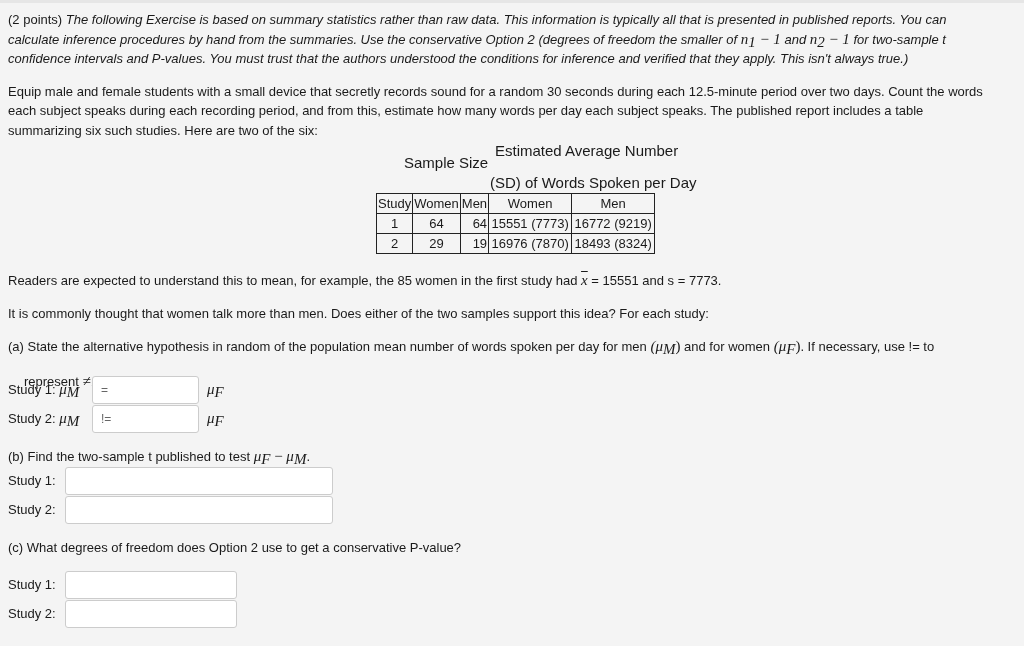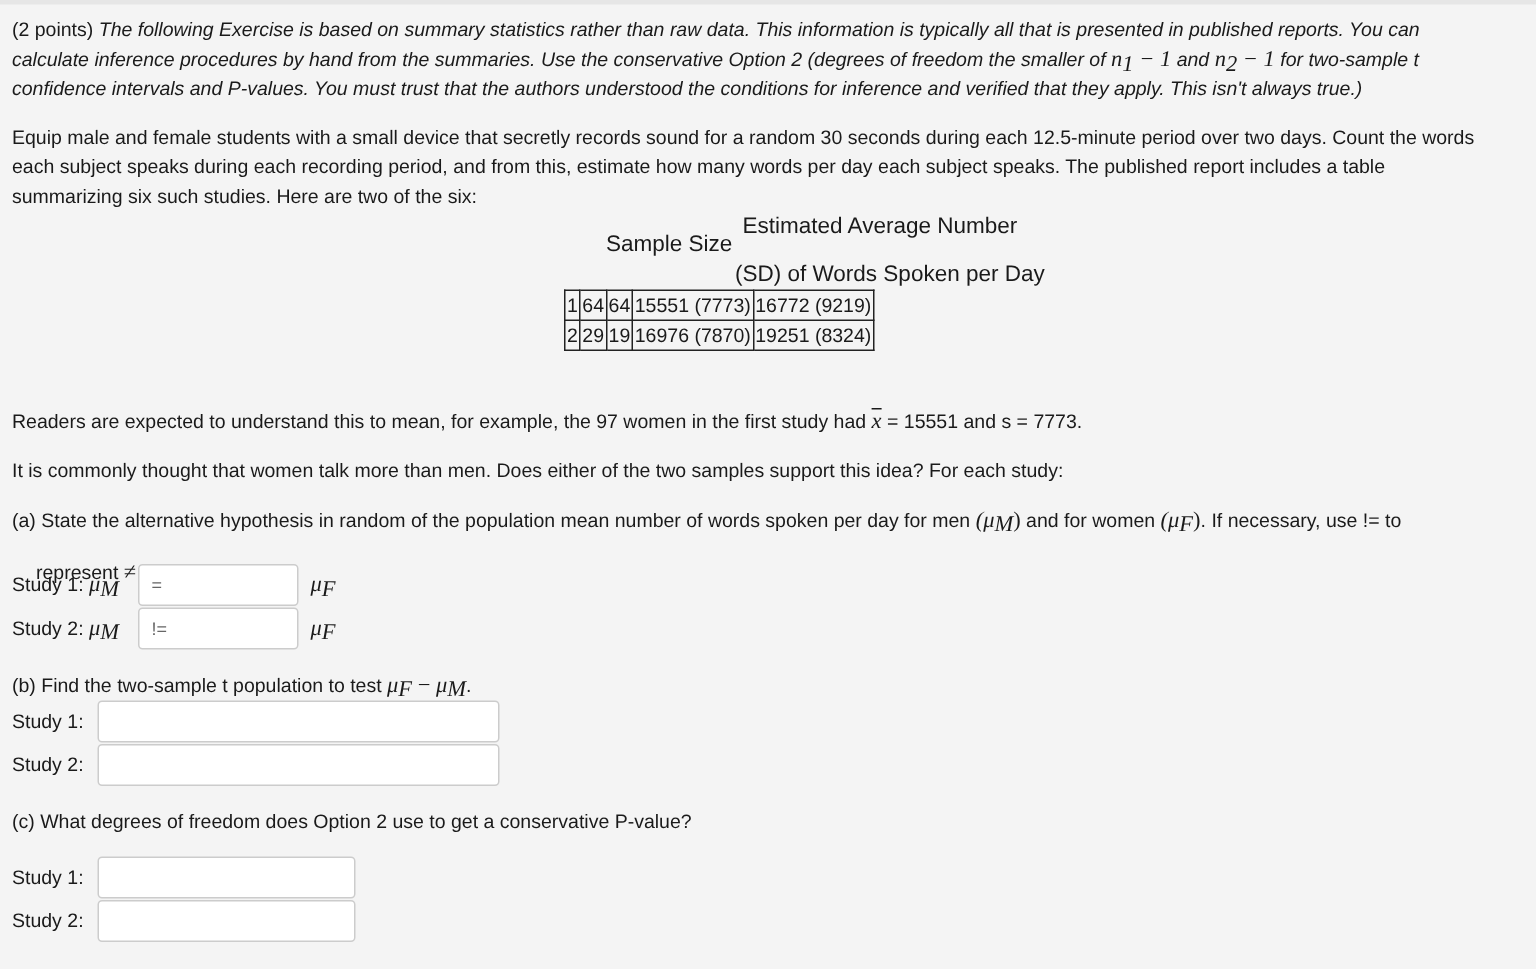--- a/index.html
+++ b/index.html
@@ -48,53 +48,60 @@
 <div class="p" style="top:82px;">Equip male and female students with a small device that secretly records sound for a random 30 seconds during each 12.5-minute period over two days. Count the words</div>
 <div class="p" style="top:101px;">each subject speaks during each recording period, and from this, estimate how many words per day each subject speaks. The published report includes a table</div>
 <div class="p" style="top:121px;">summarizing six such studies. Here are two of the six:</div>
 
 <div class="tbl-head" style="left:404px; top:153px;">Sample Size</div>
 <div class="tbl-head" style="left:495px; top:141px;">Estimated Average Number</div>
 <div class="tbl-head" style="left:490px; top:173px;">(SD) of Words Spoken per Day</div>
 
 <table class="data">
   <tbody>
+      <tr>
+    <th>Study</th>
+    <th>Women</th>
+    <th>Men</th>
+    <th style="width:80px;">Women</th>
+    <th style="width:80px;">Men</th>
+  </tr>
   <tr>
     <td class="c">1</td>
     <td class="c">64</td>
     <td class="r">64</td>
     <td class="c">15551 (7773)</td>
     <td class="c">16772 (9219)</td>
   </tr>
   <tr>
     <td class="c">2</td>
     <td class="c">29</td>
     <td class="r">19</td>
     <td class="c">16976 (7870)</td>
-    <td class="c">19251 (8324)</td>
+    <td class="c">18493 (8324)</td>
   </tr>
 </tbody>
   </table>
 
-<div class="p" style="top:271px;"><span>Readers are expected to understand this to mean, for example, the 97 women in the first study had </span><span class="math overline">x</span><span> = 15551 and s = 7773.</span></div>
+<div class="p" style="top:271px;"><span>Readers are expected to understand this to mean, for example, the 85 women in the first study had </span><span class="math overline">x</span><span> = 15551 and s = 7773.</span></div>
 
 <div class="p" style="top:304px;">It is commonly thought that women talk more than men. Does either of the two samples support this idea? For each study:</div>
 
 <div class="p" style="top:337px;"><span>(a) State the alternative hypothesis in random of the population mean number of words spoken per day for men </span><span class="math">(μ</span><sub class="math">M</sub><span class="mathn">)</span><span> and for women </span><span class="math">(μ</span><sub class="math">F</sub><span class="mathn">)</span><span>. If necessary, use != to</span></div>
 <div class="p" style="top:372px;margin-left:16px;"><span>represent </span><span class="mathn">≠</span><span>.</span></div>
 
 <div class="lbl" style="top:380px;"><span>Study 1: </span><span class="math">μ</span><sub class="math">M</sub></div>
 <input class="field" style="left: 92px; top: 376px; width: 107px;" value="=">
 <div class="lbl" style="left:207px; top:380px;"><span class="math">μ</span><sub class="math">F</sub></div>
 
 <div class="lbl" style="top:409px;text-align:center;"><span>Study 2: </span><span class="math">μ</span><sub class="math">M</sub></div>
 <input class="field" style="left: 92px; top: 405px; width: 107px;" value="!=">
 <div class="lbl" style="left:207px; top:409px;"><span class="math">μ</span><sub class="math">F</sub></div>
 
-<div class="p" style="top:447px;"><span>(b) Find the two-sample t population to test </span><span class="math">μ</span><sub class="math">F</sub><span class="mathn"> − </span><span class="math">μ</span><sub class="math">M</sub><span>.</span></div>
+<div class="p" style="top:447px;"><span>(b) Find the two-sample t published to test </span><span class="math">μ</span><sub class="math">F</sub><span class="mathn"> − </span><span class="math">μ</span><sub class="math">M</sub><span>.</span></div>
 <div class="lbl" style="top:471px;">Study 1:</div>
 <input class="field" style="left: 65px; top: 467px; width: 268px;" value="">
 <div class="lbl" style="top:500px;">Study 2:</div>
 <input class="field" style="left: 65px; top: 496px; width: 268px;" value="">
 
 <div class="p" style="top:538px;">(c) What degrees of freedom does Option 2 use to get a conservative P-value?</div>
 <div class="lbl" style="top:575px;">Study 1:</div>
 <input class="field" style="left: 65px; top: 571px; width: 172px;" value="">
 <div class="lbl" style="top:604px;">Study 2:</div>
 <input class="field" style="left: 65px; top: 600px; width: 172px;" value="">

